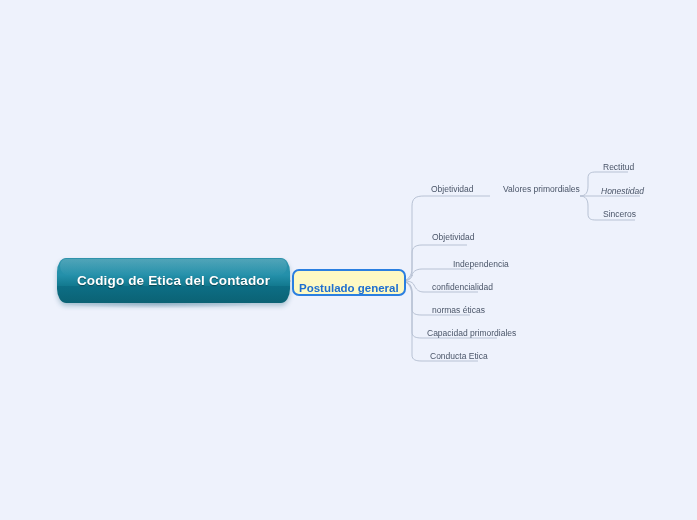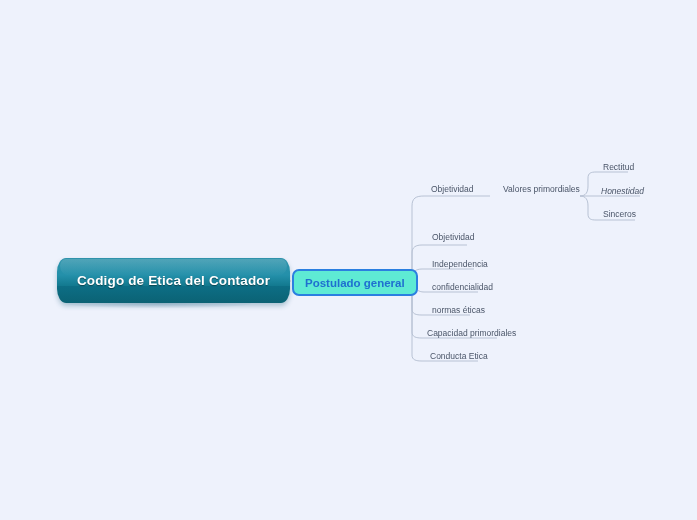--- a/index.html
+++ b/index.html
@@ -73,26 +73,26 @@
     border-radius: 50%;
     background: radial-gradient(ellipse at center, rgba(120,160,185,0.40) 0%, rgba(150,180,205,0.12) 62%, rgba(238,242,252,0) 100%);
   }
 
   
   .branch-node {
     position: absolute;
     left: 292px;
     top: 269px;
     height: 23px;
-    padding: 0 11px;
+    padding: 0 5px;
     border: 2px solid #2b7fe0;
     border-radius: 7px;
-    background: #5eead4;
+    background: #fef9c3;
     display: flex;
-    align-items: center;
+    align-items: flex-end;
     justify-content: center;
   }
   .branch-label {
     color: #1f6fd0;
     font-size: 11.5px;
     font-weight: bold;
     white-space: nowrap;
   }
 
   
@@ -141,21 +141,21 @@
     <span class="gloss"></span>
     <span class="root-label">Codigo de Etica del Contador</span>
   </div>
 
   <div class="branch-node">
     <span class="branch-label">Postulado general</span>
   </div>
 
   <div class="leaf" style="left:422px; top:185px;">Objetividad</div>
   <div class="leaf" style="left:423px; top:233px;">Objetividad</div>
-  <div class="leaf" style="left:423px; top:260px;">Independencia</div>
+  <div class="leaf" style="left:444px; top:260px;">Independencia</div>
   <div class="leaf" style="left:423px; top:283px;">confidencialidad</div>
   <div class="leaf" style="left:423px; top:306px;">normas éticas</div>
   <div class="leaf" style="left:418px; top:329px;">Capacidad primordiales</div>
   <div class="leaf" style="left:421px; top:352px;">Conducta Etica</div>
 
   <div class="leaf" style="left:494px; top:185px;">Valores primordiales</div>
   <div class="leaf" style="left:594px; top:163px;">Rectitud</div>
   <div class="leaf" style="left:592px; top:187px;font-style:italic;">Honestidad</div>
   <div class="leaf" style="left:594px; top:210px;">Sinceros</div>
 

